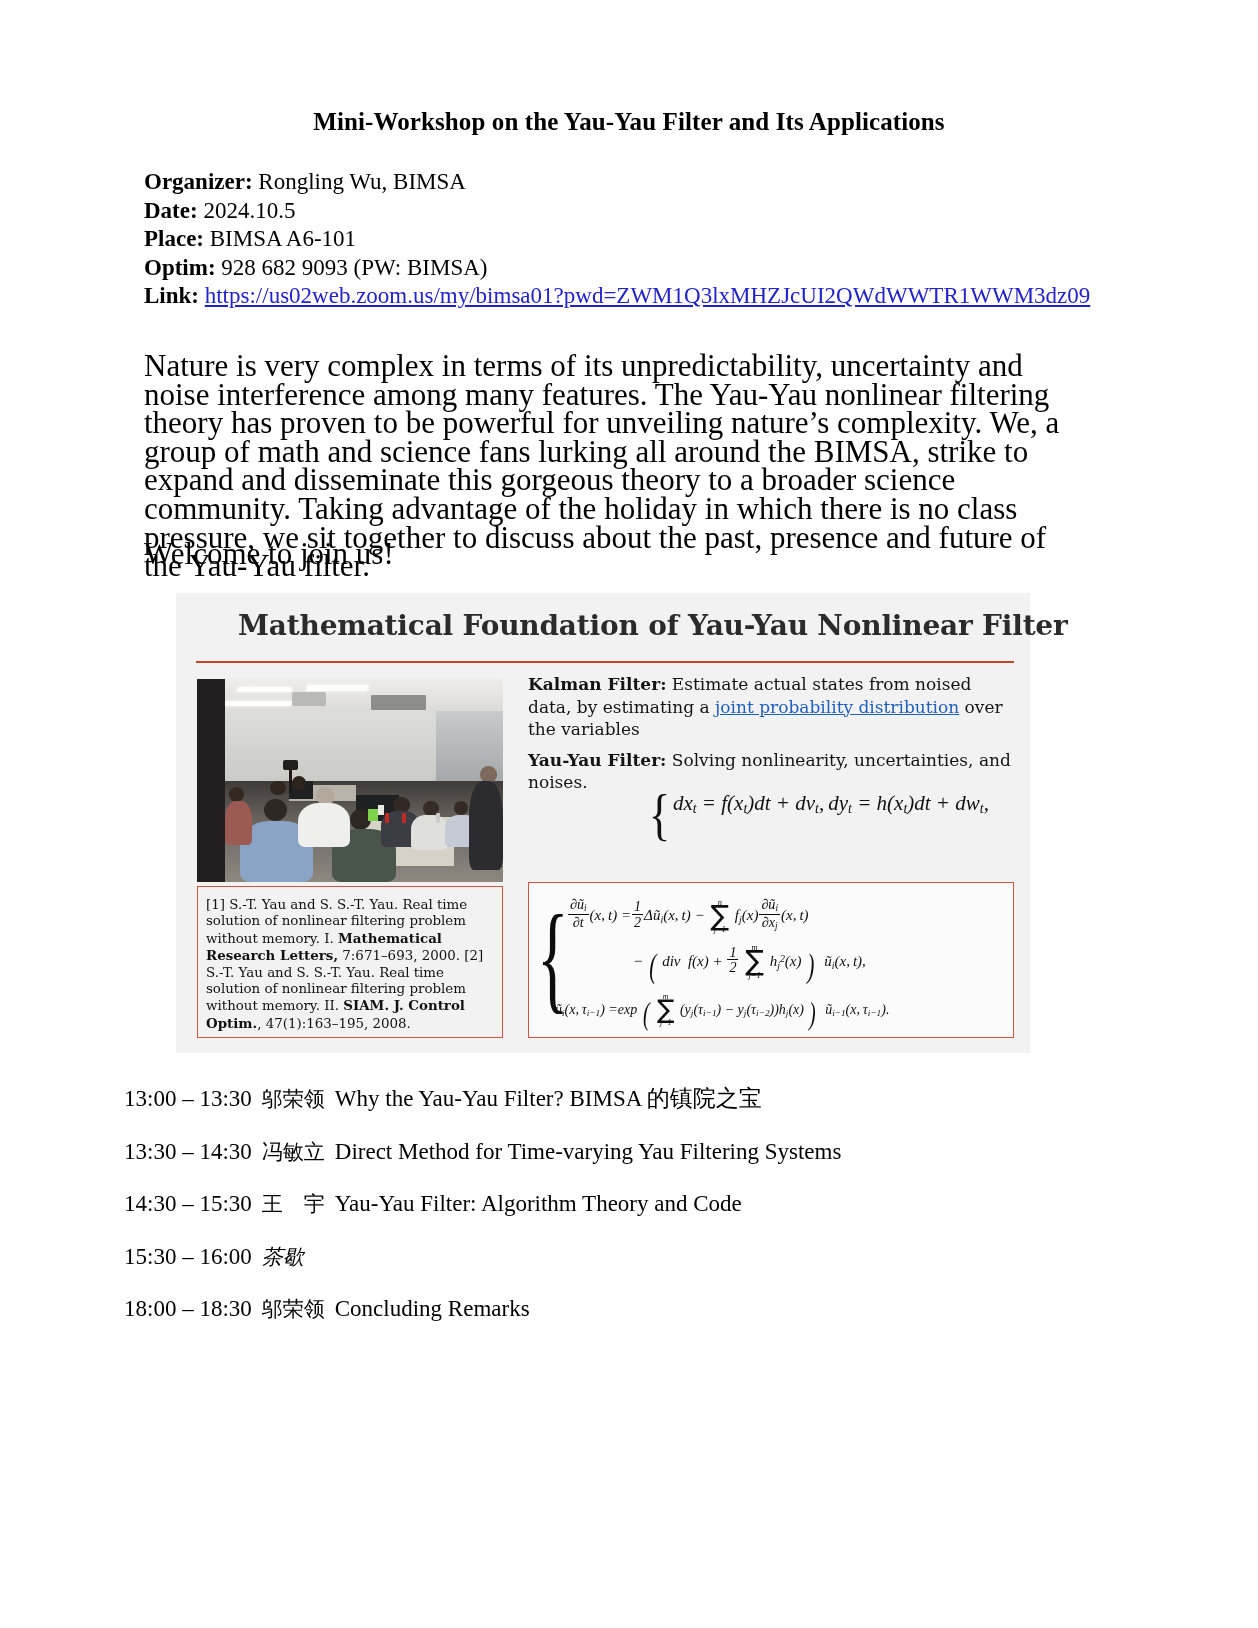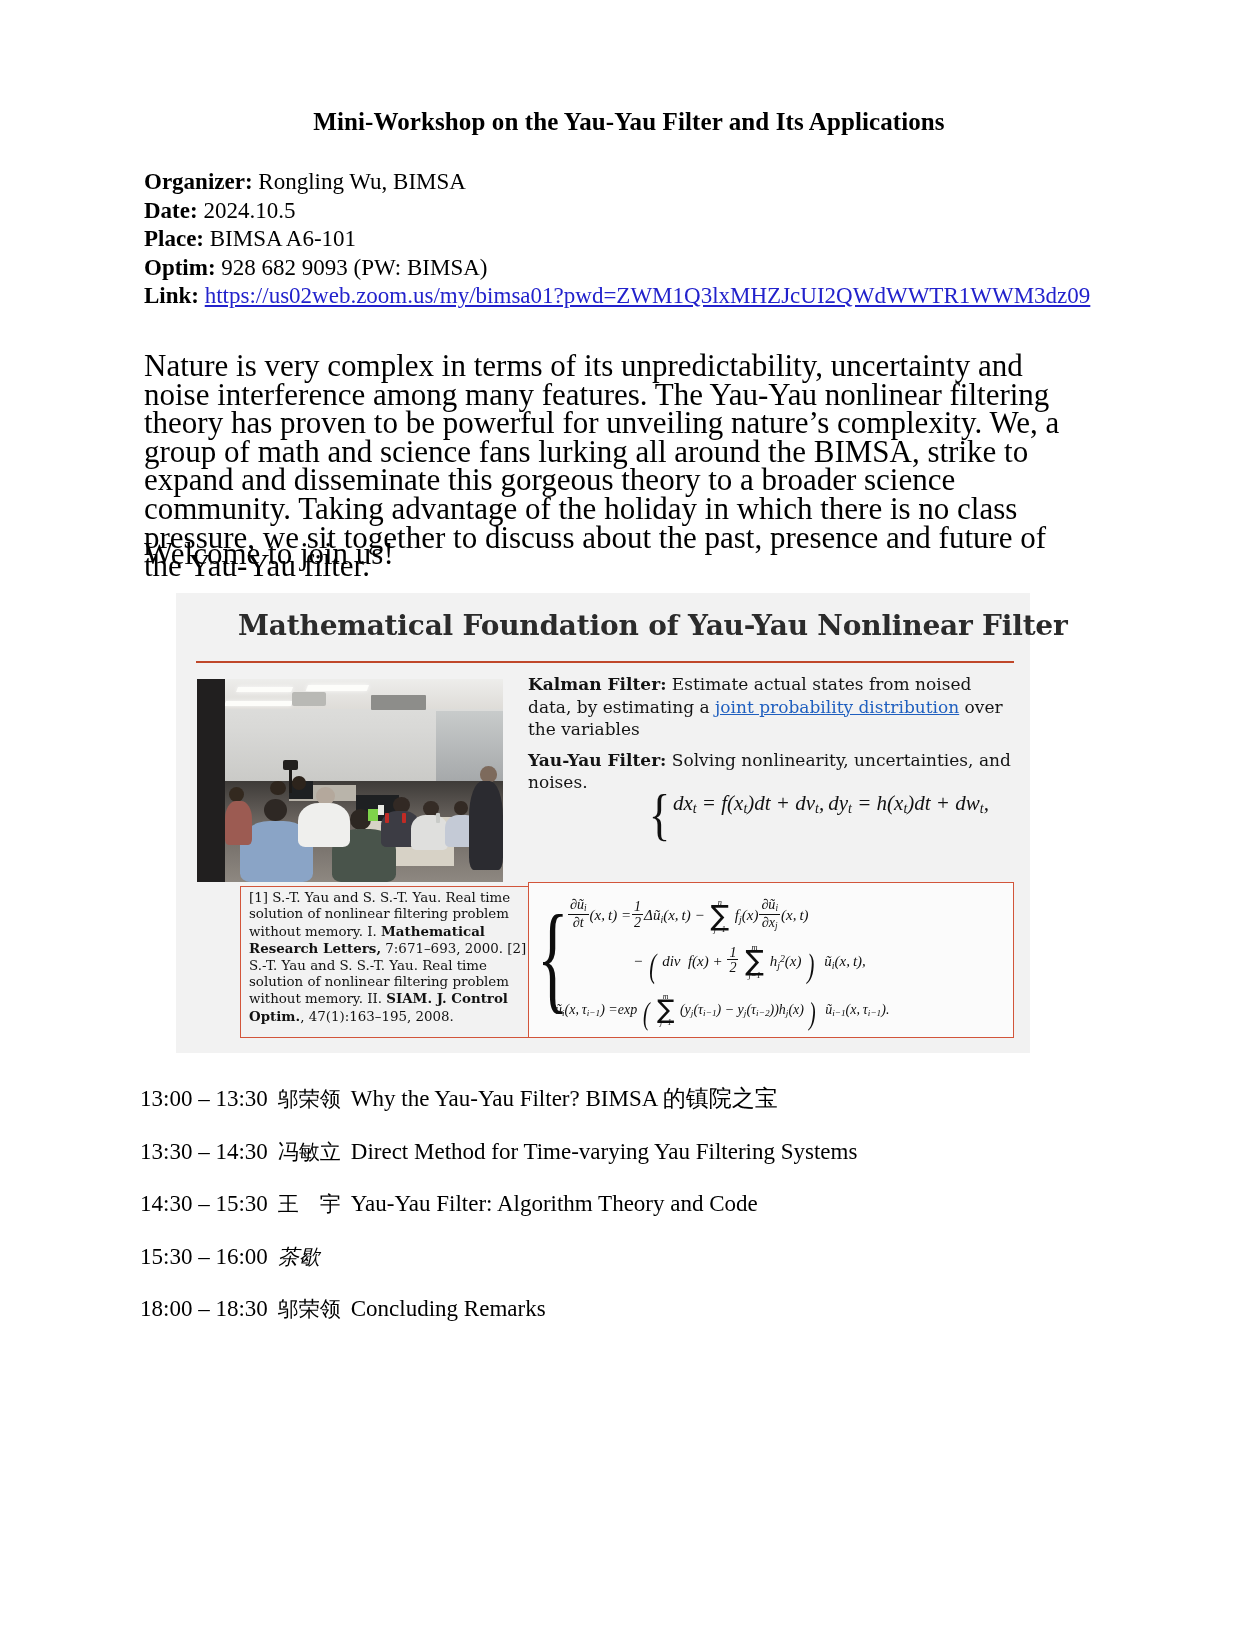--- a/index.html
+++ b/index.html
@@ -147,26 +147,25 @@
   
   .cite {
     position: absolute;
     left: 21px;
     top: 293px;
     width: 306px;
     height: 152px;
     box-sizing: border-box;
     border: 1.5px solid #d2553a;
     background: #f2f2f2;
-    padding: 3px 7px 0 8px;
+    padding: 10px 7px 0 8px;
     font-family: "DejaVu Serif", "Liberation Serif", serif;
     font-size: 13.4px;
     line-height: 16.4px;
     color: #111111;
-    margin-left: 43px;
   }
   .cite b { font-weight: bold; }
 
   
   .slide-right {
     position: absolute;
     left: 352px;
     top: 80px;
     width: 486px;
     font-family: "DejaVu Serif", "Liberation Serif", serif;
@@ -279,21 +278,21 @@
     font-size: 2.3em;
     line-height: 0;
     vertical-align: -0.32em;
     transform: scaleX(0.62);
     font-family: "Liberation Serif", serif;
   }
 
   
   .schedule {
     position: absolute;
-    left: 140px;
+    left: 124px;
     top: 1085px;
     width: 1070px;
   }
   .sch-item {
     font-size: 23px;
     line-height: 28px;
     margin-bottom: 24.5px;
     white-space: nowrap;
   }
   .sch-item .cn { font-family: "DejaVu Sans", "Liberation Sans", sans-serif; font-size: 21px; }

